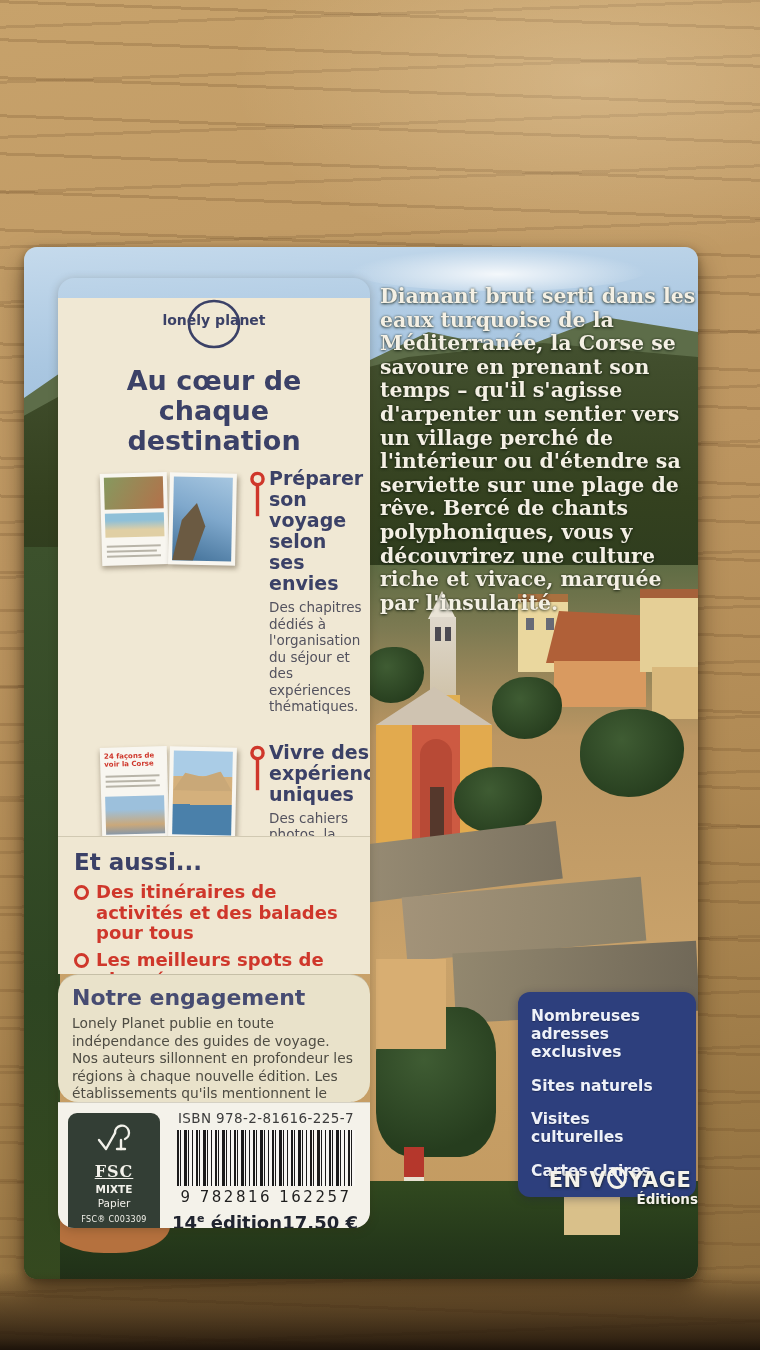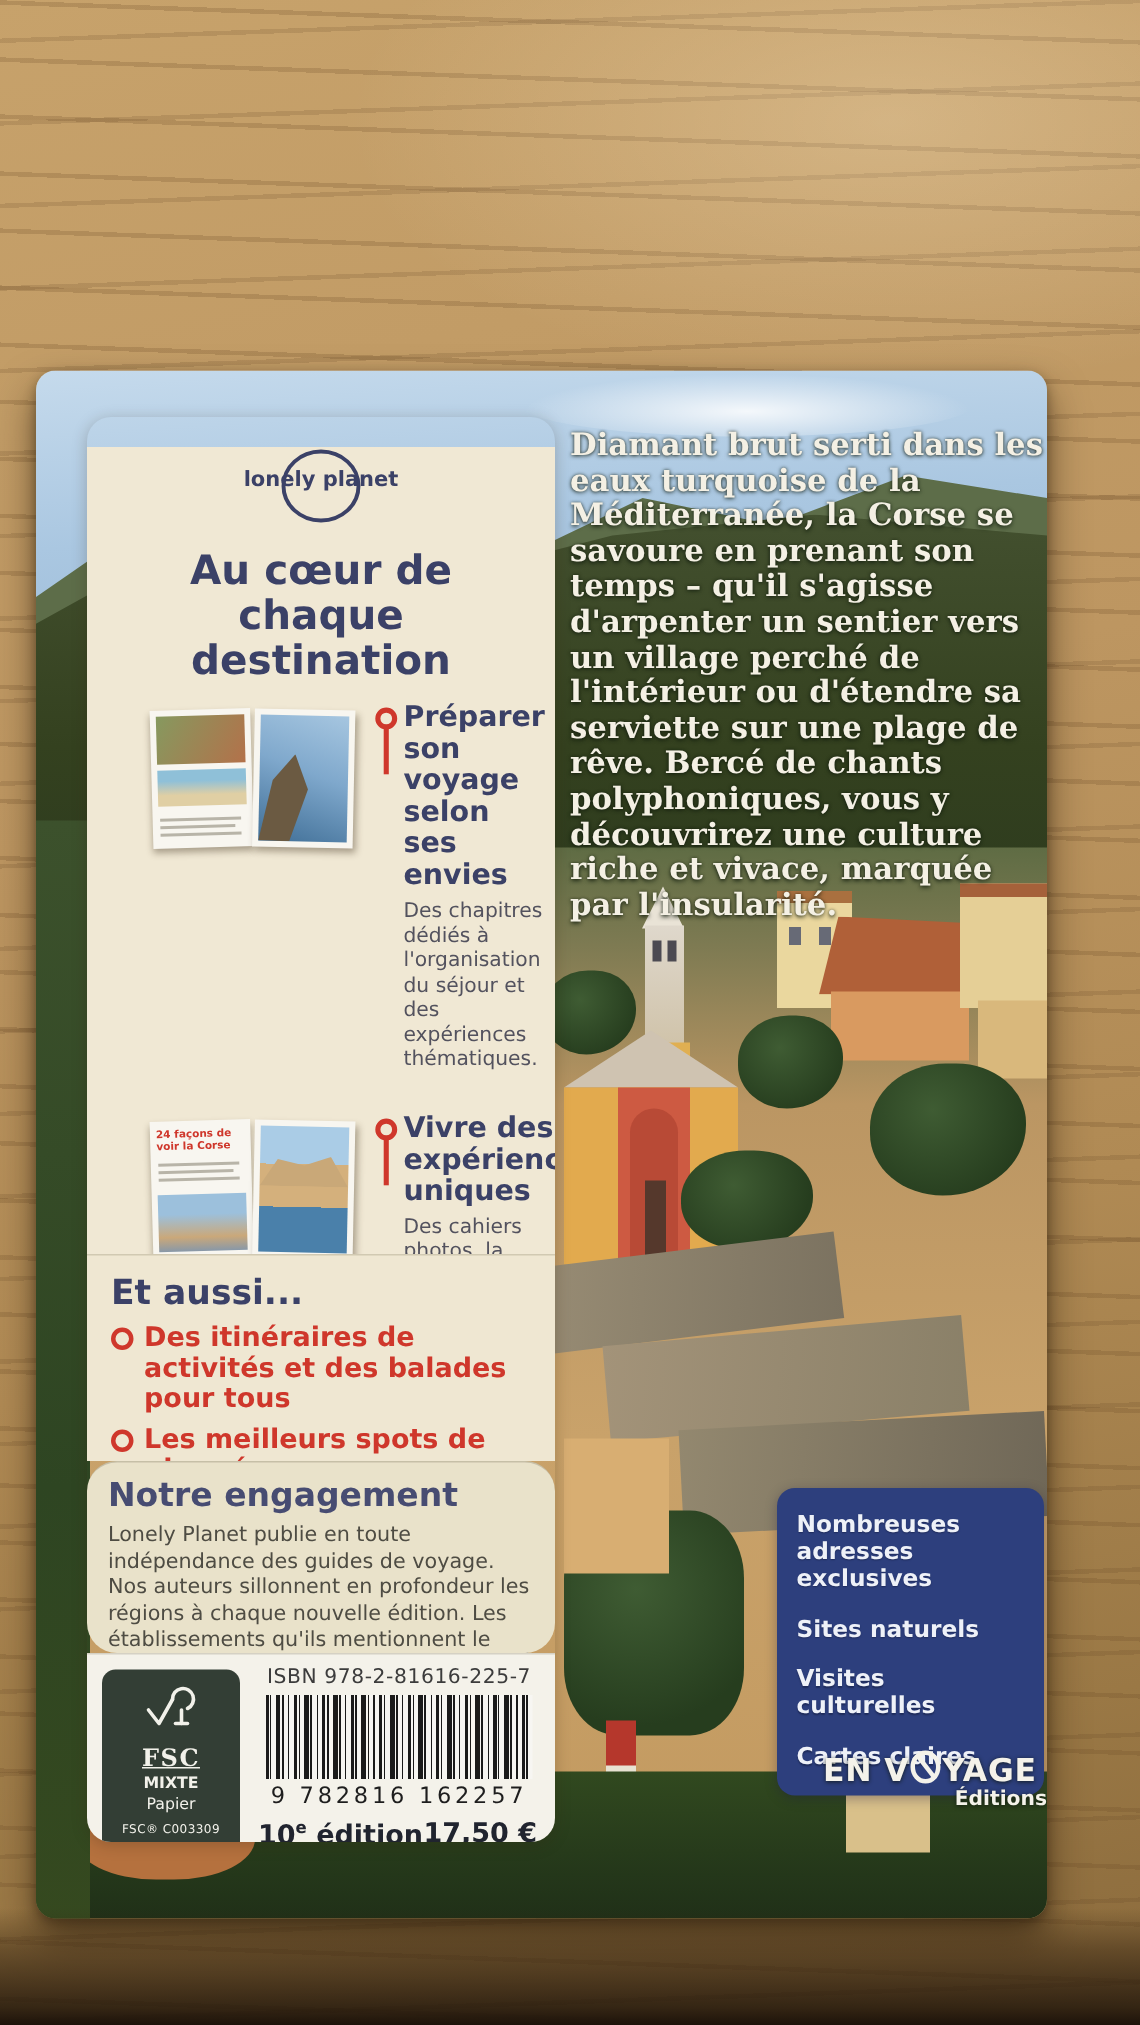--- a/index.html
+++ b/index.html
@@ -313,21 +313,21 @@
         <div class="fsc-name">FSC</div>
         <div class="fsc-sub">MIXTE</div>
         <div class="fsc-sub2">Papier</div>
         <div class="fsc-code">FSC® C003309</div>
       </div>
       <div class="barcode-wrap">
         <div class="isbn">ISBN 978-2-81616-225-7</div>
         <div class="bars"></div>
         <div class="digits">9 782816 162257</div>
         <div class="edition-row">
-          <span><span>10</span><sup>e</sup>&nbsp;<span>édition</span></span>
+          <span><span>14</span><sup>e</sup>&nbsp;<span>édition</span></span>
           <span>17,50 €</span>
         </div>
       </div>
     </div>
 
   </div>
 
   <div class="layer blue-panel">
     <div class="hl">Nombreuses adresses exclusives</div>
     <div class="hl">Sites naturels</div>

